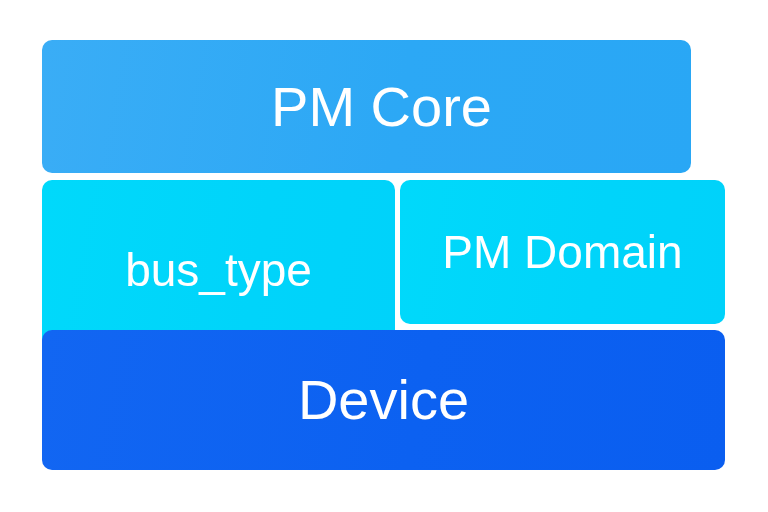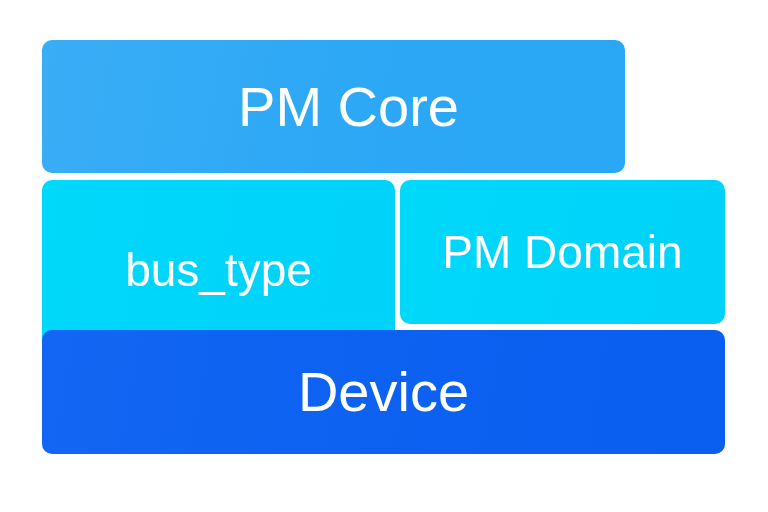--- a/index.html
+++ b/index.html
@@ -34,21 +34,21 @@
   }
   .node-label {
     display: block;
     color: #ffffff;
     font-weight: 400;
   }
   
   #node-pm-core {
     left: 42px;
     top: 40px;
-    width: 583px;
+    width: 649px;
     height: 133px;
     background: linear-gradient(100deg, #3aadf6 0%, #2ca8f5 55%, #29a7f5 100%);
     padding-left: 30px;
   }
   #node-pm-core .node-label {
     font-size: 56px;
   }
   
   #node-bus-type {
     left: 42px;
@@ -69,21 +69,21 @@
     background: linear-gradient(100deg, #00d9fb 0%, #00d4fa 60%, #00d2fa 100%);
   }
   #node-pm-domain .node-label {
     font-size: 46px;
   }
   
   #node-device {
     left: 42px;
     top: 330px;
     width: 683px;
-    height: 124px;
+    height: 140px;
     background: linear-gradient(100deg, #1266f2 0%, #0c61f1 55%, #0a5ef0 100%);
   }
   #node-device .node-label {
     font-size: 56px;
   }
 </style>
 </head>
 <body>
 
 <div id="diagram-canvas">

